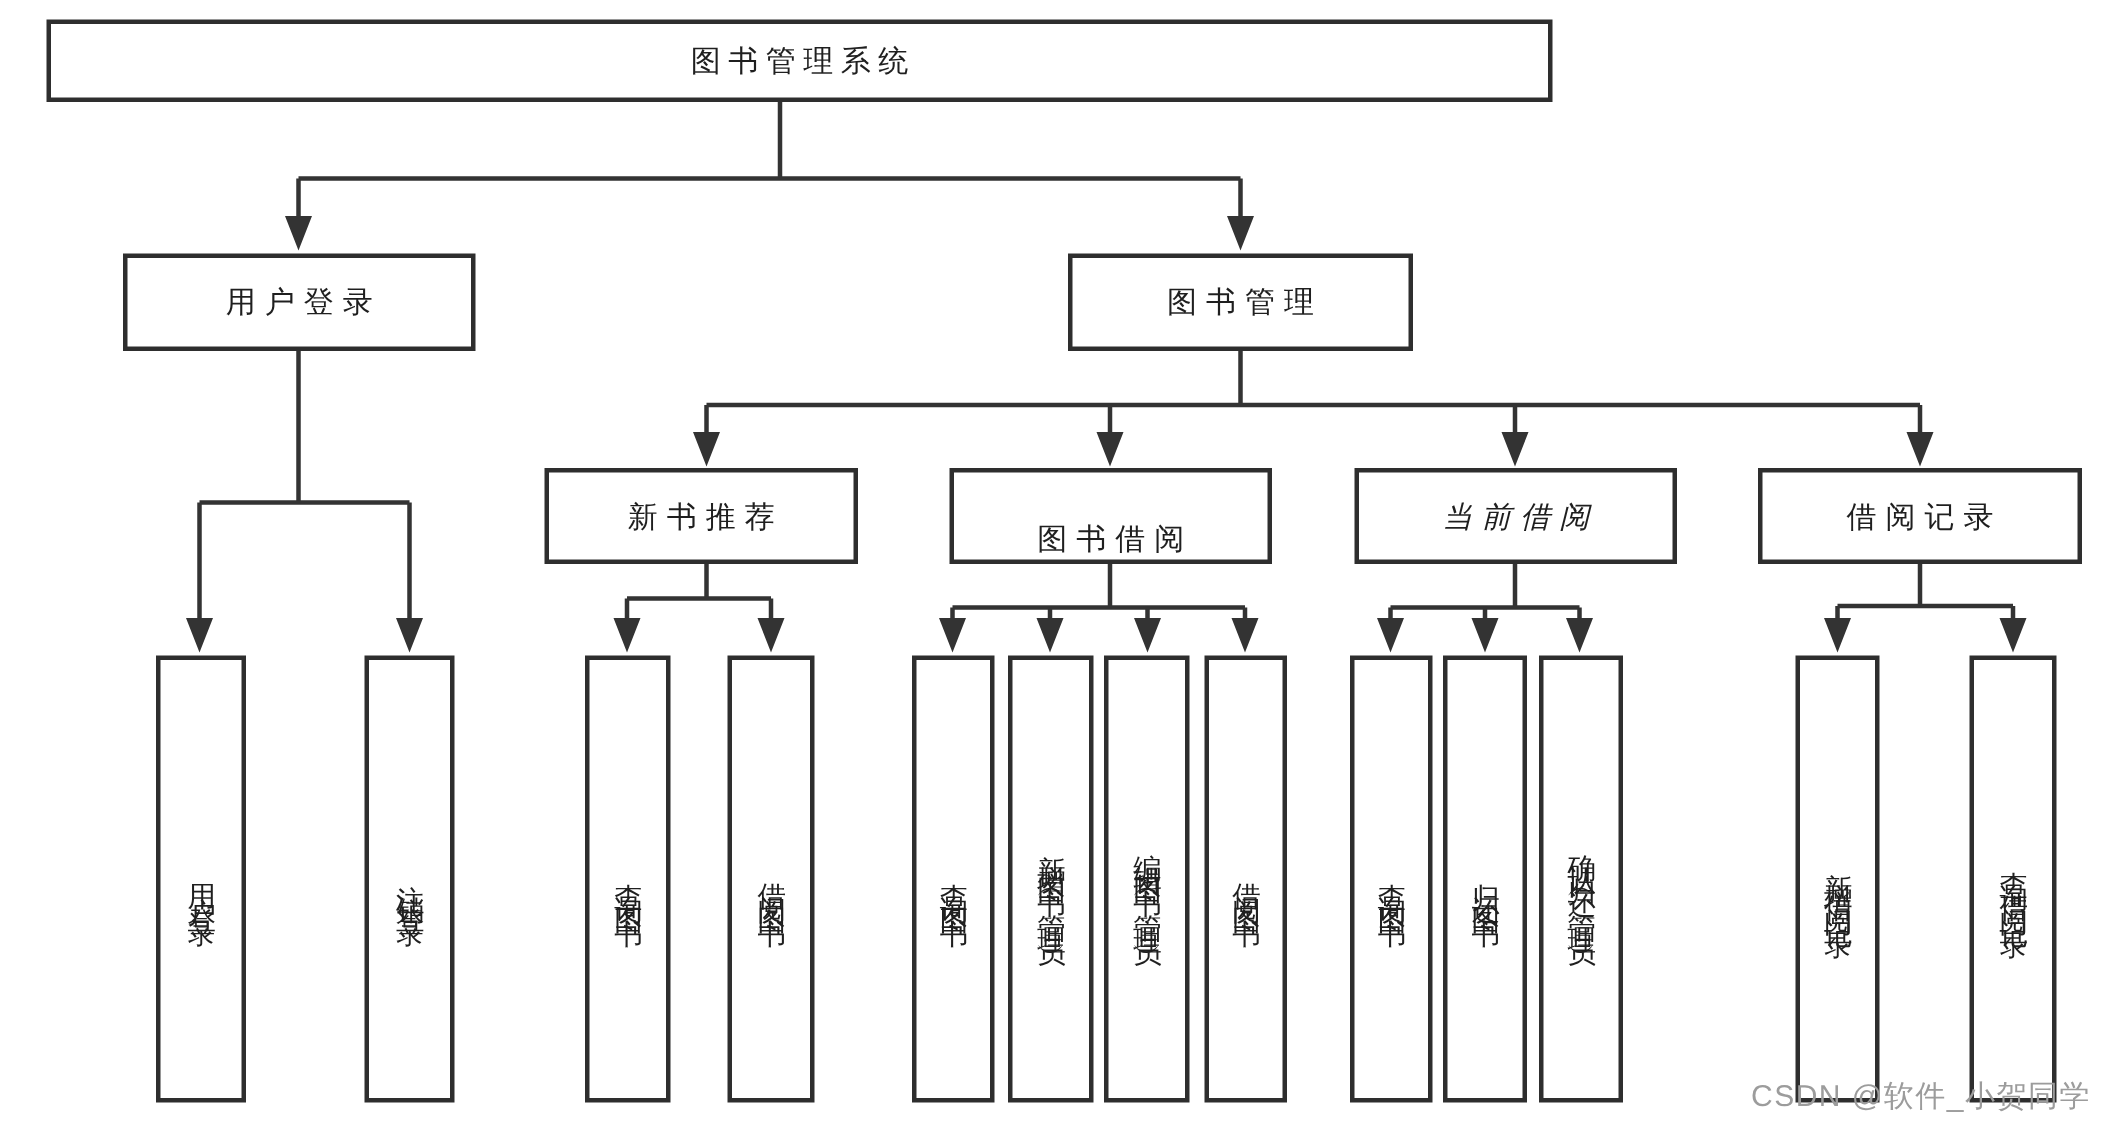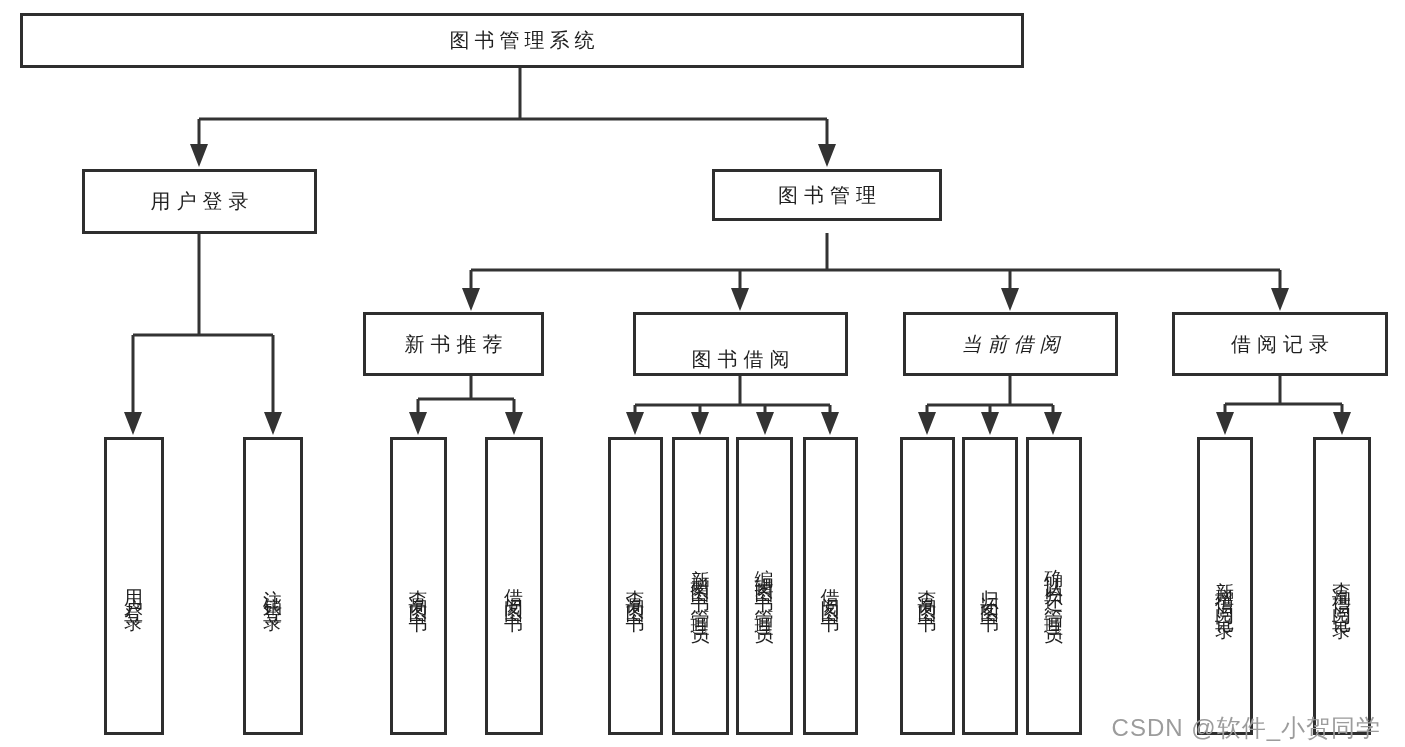--- a/index.html
+++ b/index.html
@@ -49,25 +49,25 @@
     writing-mode: vertical-rl;
     text-orientation: mixed;
     font-size: 19px;
     letter-spacing: 8px;
     margin-bottom: -8px;  
     line-height: 1;
     white-space: nowrap;
   }
 
   
-  .n-root   { left: 20px;   top: 13px;  width: 1004px; height: 55px; }
+  .n-root   { left: 31px;   top: 13px;  width: 1004px; height: 55px; }
   .n-login  { left: 82px;   top: 169px; width: 235px;  height: 65px; }
-  .n-mgmt   { left: 712px;  top: 169px; width: 230px;  height: 52px; }
+  .n-mgmt   { left: 712px;  top: 169px; width: 230px;  height: 65px; }
 
-  .n-g1 { left: 363px;  top: 312px; width: 181px; height: 64px; }
+  .n-g1 { left: 363px;  top: 312px; width: 209px; height: 64px; }
   .n-g2 { left: 633px;  top: 312px; width: 215px; height: 64px; align-items: flex-end; }
   .n-g3 { left: 903px;  top: 312px; width: 215px; height: 64px; font-style: italic; }
   .n-g4 { left: 1172px; top: 312px; width: 216px; height: 64px; }
 
   .leaf { top: 437px; height: 298px; }
   .l-1  { left: 104px;  width: 60px; }
   .l-2  { left: 243px;  width: 60px; }
   .l-3  { left: 390px;  width: 57px; }
   .l-4  { left: 485px;  width: 58px; }
   .l-5  { left: 608px;  width: 55px; }
@@ -75,23 +75,23 @@
   .l-7  { left: 736px;  width: 57px; }
   .l-8  { left: 803px;  width: 55px; }
   .l-9  { left: 900px;  width: 55px; }
   .l-10 { left: 962px;  width: 56px; }
   .l-11 { left: 1026px; width: 56px; }
   .l-12 { left: 1197px; width: 56px; }
   .l-13 { left: 1313px; width: 58px; }
 
   .watermark {
     position: absolute;
-    right: 24px;
+    right: 11px;
     bottom: 3px;
-    font-size: 24px;
+    font-size: 20px;
     color: var(--watermark);
     letter-spacing: 1px;
     white-space: nowrap;
   }
 </style>
 </head>
 <body>
 
 <div class="canvas">
 

